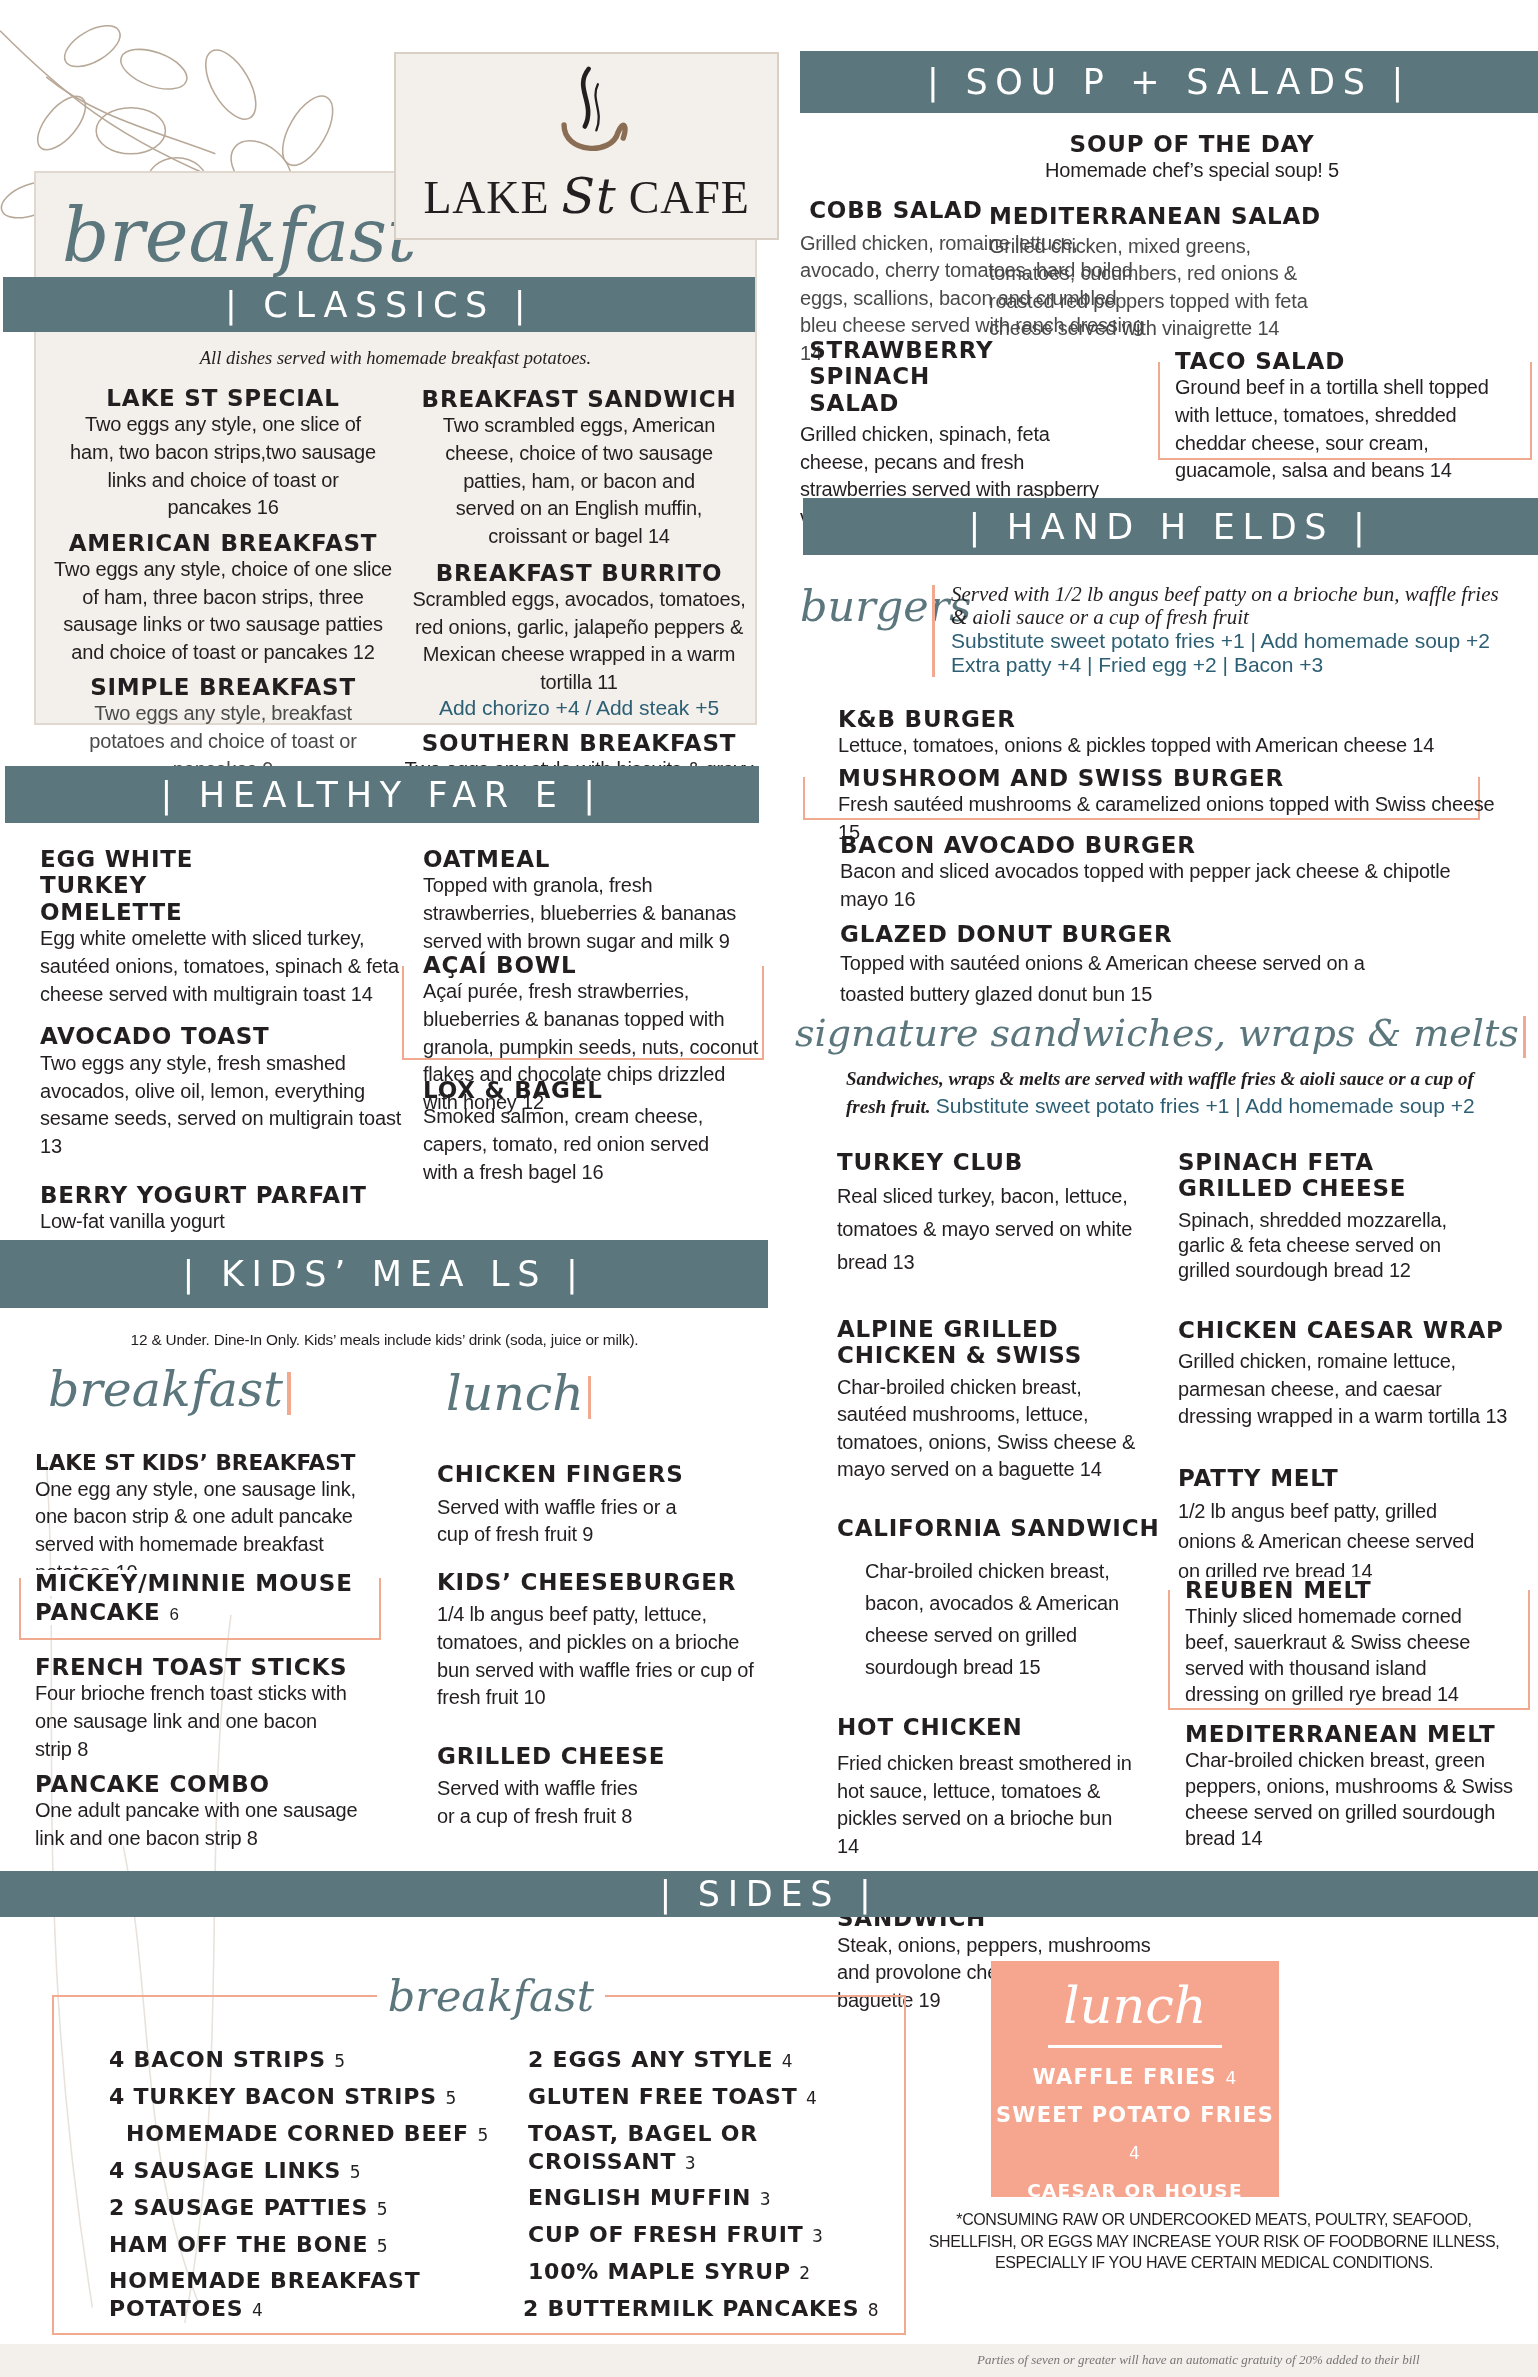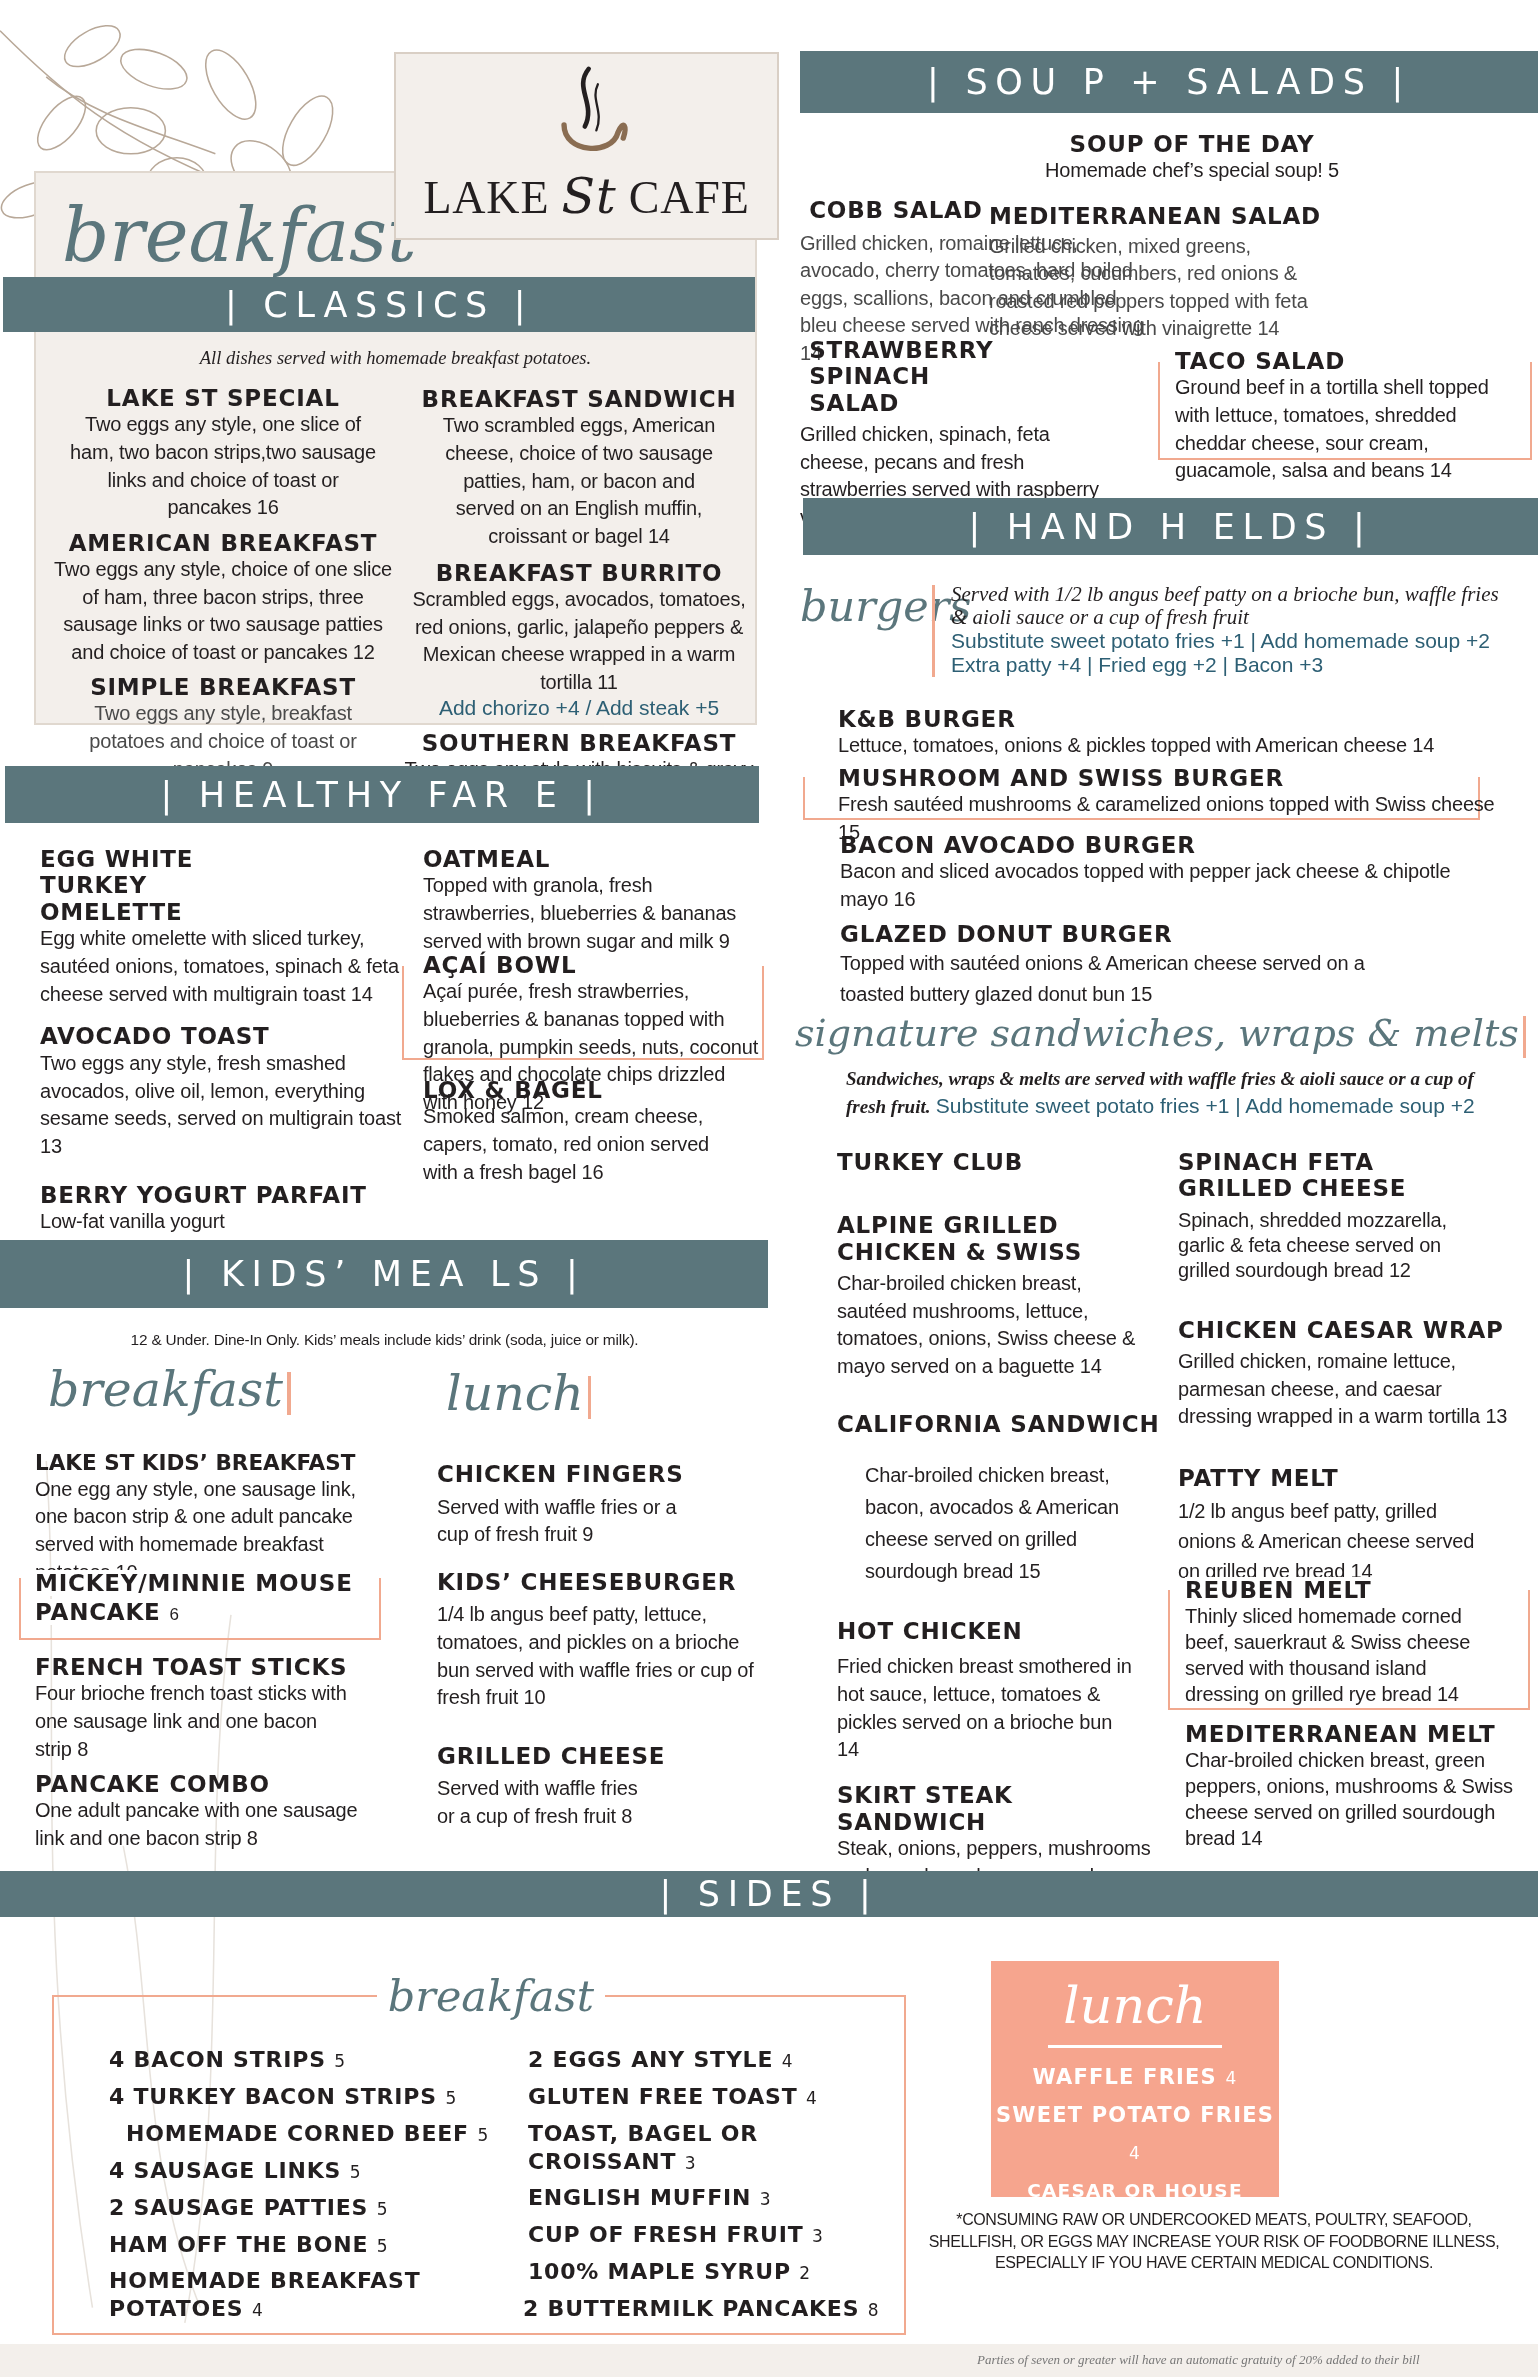--- a/index.html
+++ b/index.html
@@ -332,27 +332,28 @@
   <span>signature sandwiches, wraps &amp; melts</span><span style="display:inline-block;width:3.1px;height:42px;background:#f1a98f;margin-left:4.6px;vertical-align:middle;"></span>
 </div>
 <div class="abs" style="left:846px;top:1066px;width:669px;font-size:19px;line-height:1.35;">
   <span class="italic-note">Sandwiches, wraps &amp; melts are served with  waffle fries &amp; aioli sauce or a cup of fresh fruit.</span>
   <span class="addon">Substitute sweet potato fries +1 | Add homemade soup +2</span>
 </div>
 
 <div class="abs" style="left:837px;top:1149px;width:338px;">
   <div style="margin-bottom:37px;">
     <div class="item-title" style="margin-bottom:4.6px;">TURKEY CLUB</div>
+    <div class="item-desc" style="width:323px;line-height:1.65;">Real sliced turkey, bacon, lettuce, tomatoes &amp; mayo served on white bread  13</div>
   </div>
   <div style="margin-bottom:31px;">
     <div class="item-title" style="width:246px;margin-bottom:4.6px;">ALPINE GRILLED CHICKEN &amp; SWISS</div>
     <div class="item-desc" style="width:315px;">Char-broiled chicken breast, sautéed mushrooms, lettuce, tomatoes, onions, Swiss cheese &amp; mayo served on a baguette 14</div>
   </div>
   <div style="margin-bottom:31px;">
-    <div class="item-title" style="margin-bottom:21px;">CALIFORNIA SANDWICH</div>
+    <div class="item-title" style="margin-bottom:14px;">CALIFORNIA SANDWICH</div>
     <div class="item-desc" style="width:308px;line-height:1.6;margin-left:28px;">Char-broiled chicken breast, bacon, avocados &amp; American cheese served on grilled sourdough bread 15</div>
   </div>
   <div style="margin-bottom:18.5px;">
     <div class="item-title" style="margin-bottom:9.2px;">HOT CHICKEN</div>
     <div class="item-desc" style="width:300px;">Fried chicken breast smothered in hot sauce, lettuce, tomatoes &amp; pickles served on a brioche bun 14</div>
   </div>
   <div>
     <div class="item-title" style="width:192px;">SKIRT STEAK SANDWICH</div>
     <div class="item-desc" style="width:331px;">Steak, onions, peppers, mushrooms and provolone cheese served on a baguette 19</div>
   </div>

